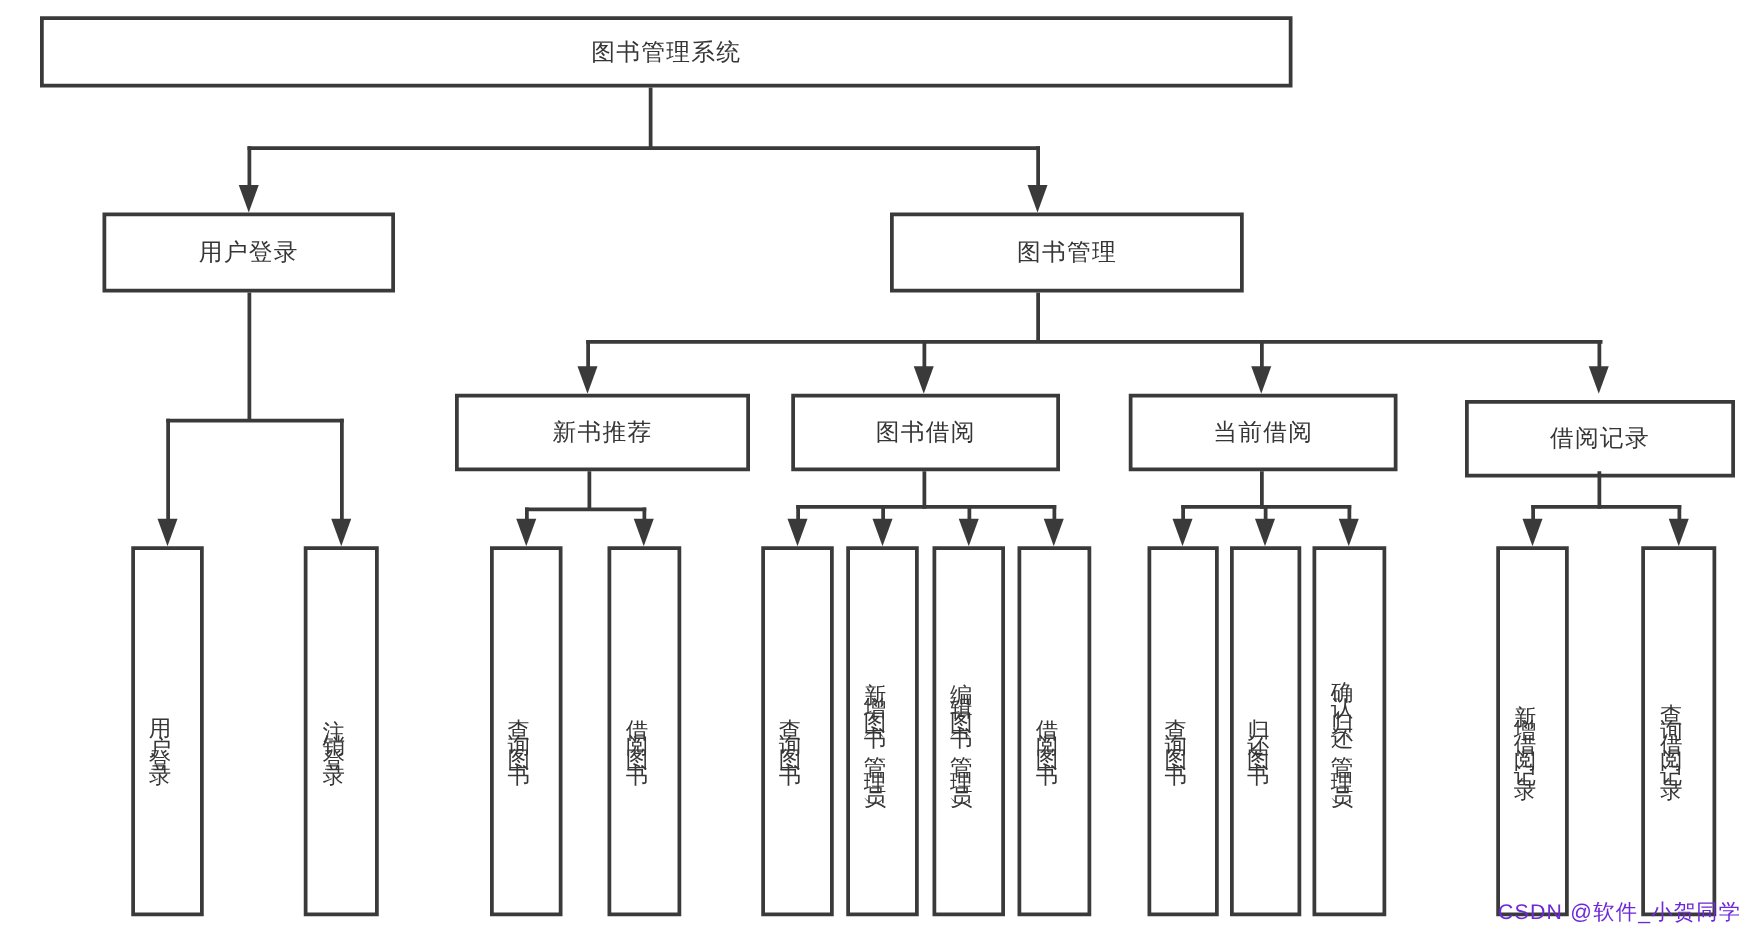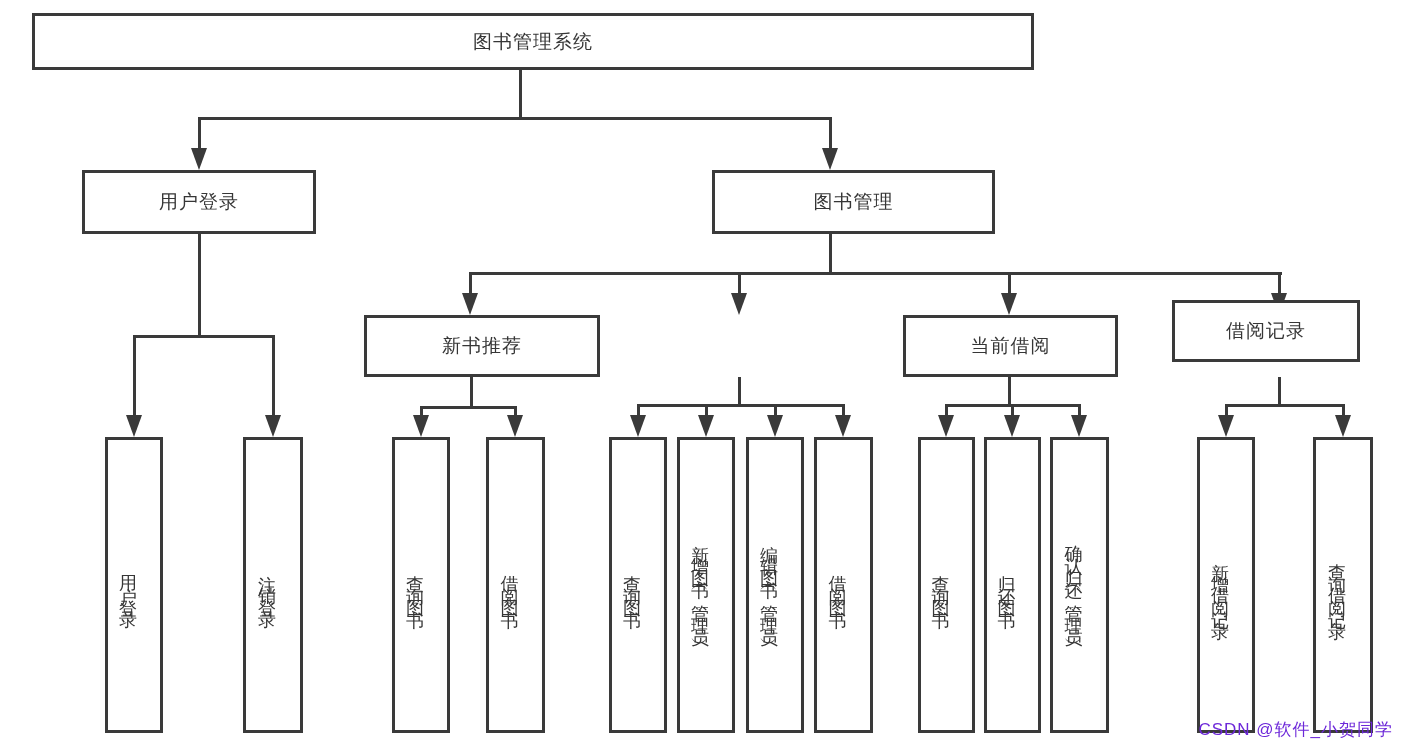--- a/index.html
+++ b/index.html
@@ -91,24 +91,27 @@
   <div class="vline" style="left:738px;top:272px;width:3px;height:23px;"></div>
   <div class="arr" style="left:731px;top:293px;"></div>
   <div class="vline" style="left:1008px;top:272px;width:3px;height:23px;"></div>
   <div class="arr" style="left:1001px;top:293px;"></div>
   <div class="vline" style="left:1278px;top:272px;width:3px;height:23px;"></div>
   <div class="arr" style="left:1271px;top:293px;"></div>
 
   <div class="box" style="left:364px;top:315px;width:236px;height:62px;">
     <span>新书推荐</span>
   </div>
+  <div class="box" style="left:633px;top:315px;width:215px;height:62px;">
+    <span>图书借阅</span>
+  </div>
   <div class="box" style="left:903px;top:315px;width:215px;height:62px;">
     <span>当前借阅</span>
   </div>
-  <div class="box" style="left:1172px;top:300px;width:188px;height:62px;align-items:center;">
+  <div class="box" style="left:1172px;top:320px;width:216px;height:62px;align-items:center;">
     <span>借阅记录</span>
   </div>
 
   <div class="vline" style="left:470px;top:377px;width:3px;height:31px;"></div>
   <div class="hline" style="left:420px;top:406px;width:97px;height:3px;"></div>
   <div class="vline" style="left:420px;top:406px;width:3px;height:11px;"></div>
   <div class="arr" style="left:413px;top:415px;"></div>
   <div class="vline" style="left:514px;top:406px;width:3px;height:11px;"></div>
   <div class="arr" style="left:507px;top:415px;"></div>
 

